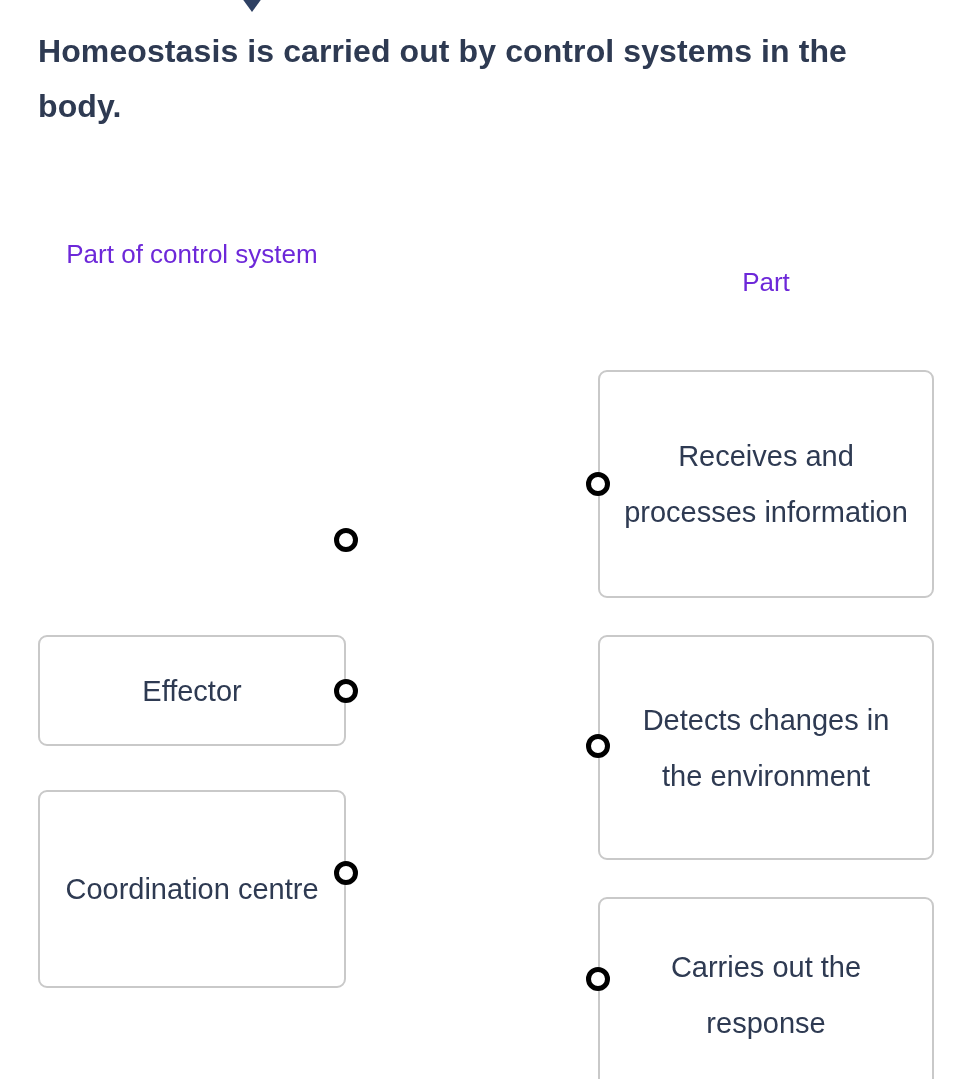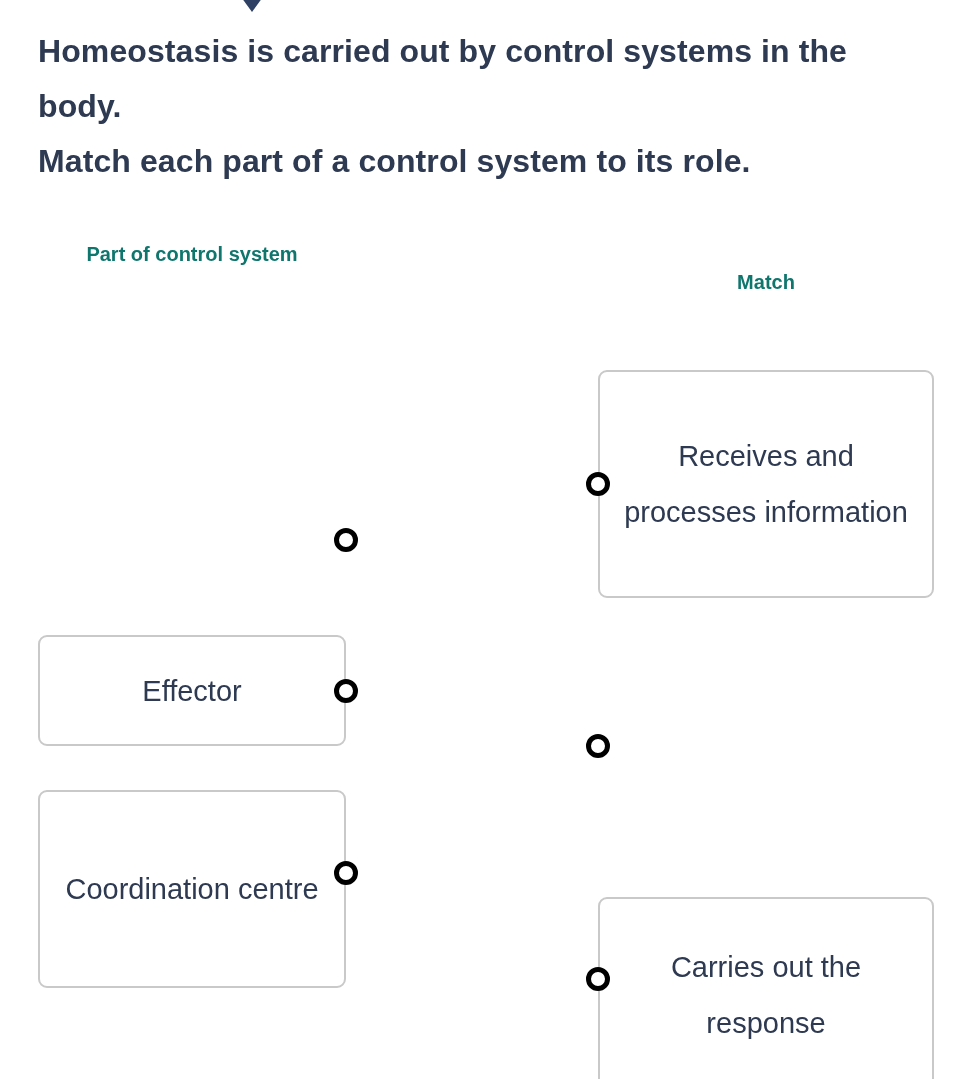--- a/index.html
+++ b/index.html
@@ -42,25 +42,25 @@
     line-height: 55px;
     font-weight: 700;
     color: #2e3a52;
     letter-spacing: 0.1px;
   }
   .prompt .line-a { width: 845px; }
 
   
   .col-head {
     position: absolute;
-    font-size: 20px;
-    font-weight: 700;
+    font-size: 26px;
+    font-weight: 400;
     line-height: 56px;
     text-align: center;
-    color: #0f766e;
+    color: #6d28d9;
   }
   .col-head.left  { left: 38px;  top: 226px; width: 308px; }
   .col-head.right { left: 598px; top: 254px; width: 336px; }
 
   
   .board { position: absolute; inset: 0; }
 
   .card {
     position: absolute;
     box-sizing: border-box;
@@ -109,32 +109,32 @@
   .dot.d-r2 { left: 586px; top: 734px; }
   .dot.d-r3 { left: 586px; top: 967px; }
 </style>
 </head>
 <body>
 
 <div class="caret"></div>
 
 <div class="prompt">
   <p class="line-a">Homeostasis is carried out by control systems in the body.</p>
-  <p class="line-b">Match each part of a control system to its role.</p>
 </div>
 
 <div class="col-head left">Part of control system</div>
-<div class="col-head right">Match</div>
+<div class="col-head right">Part</div>
 
 <div class="board">
 
   <div class="card left l2">Effector</div>
   <div class="card left l3">Coordination centre</div>
 
   <div class="card right r1">Receives and processes information</div>
+  <div class="card right r2">Detects changes in the environment</div>
   <div class="card right r3">Carries out the response</div>
 
   <div class="dot d-l1"></div>
   <div class="dot d-l2"></div>
   <div class="dot d-l3"></div>
   <div class="dot d-r1"></div>
   <div class="dot d-r2"></div>
   <div class="dot d-r3"></div>
 
 </div>

